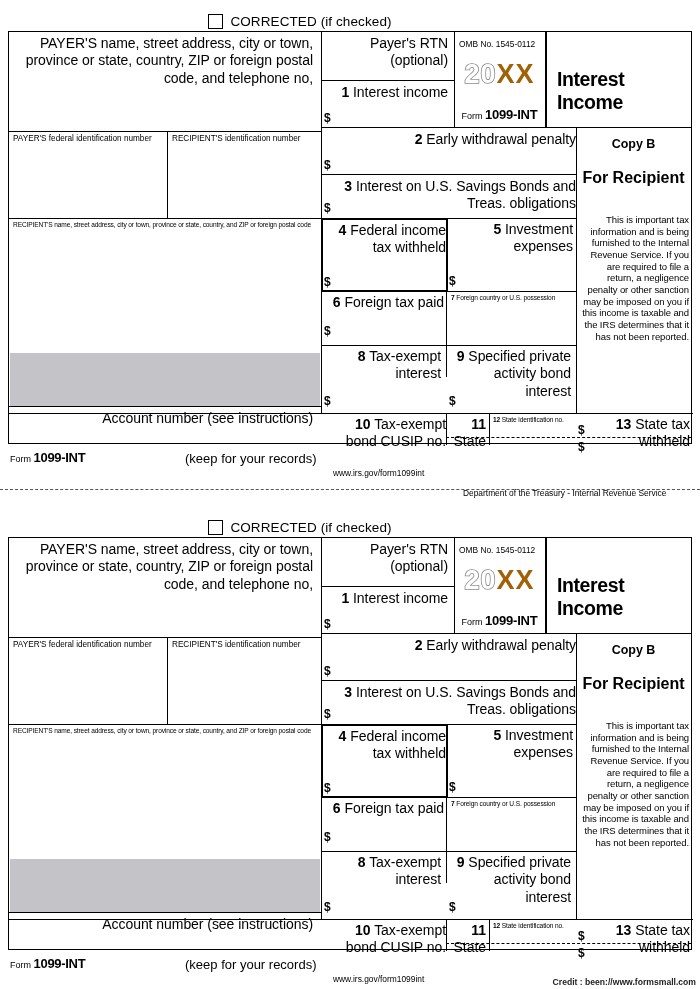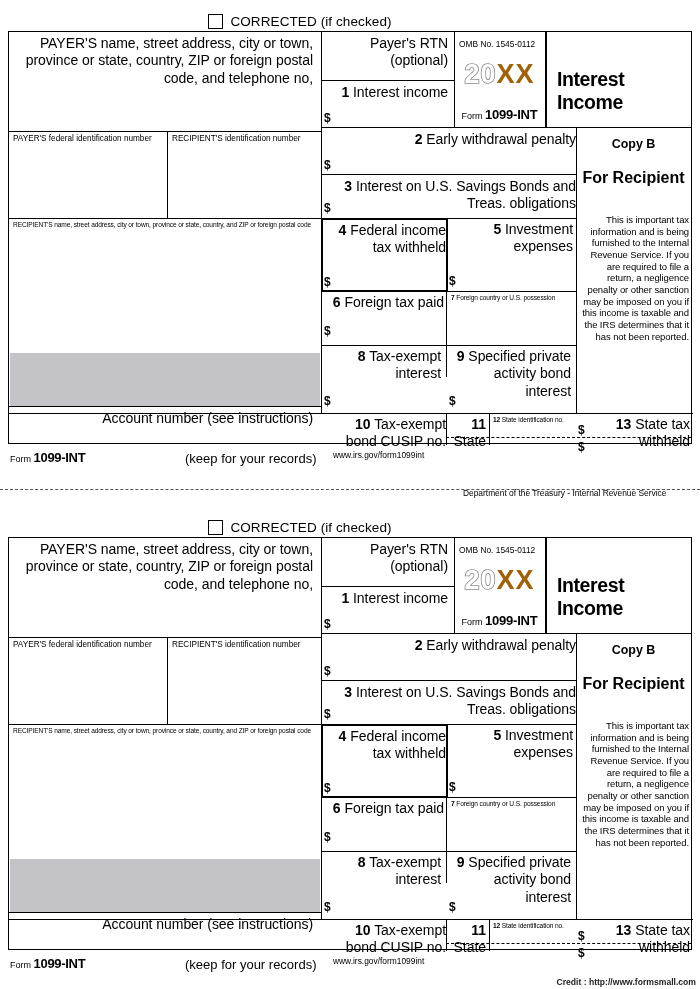--- a/index.html
+++ b/index.html
@@ -89,21 +89,21 @@
 
   .gray{position:absolute;background:#c4c4c8;}
 
   .dashed-inner{position:absolute;border-top:1.2px dashed #000;}
 
   
   .footer{position:absolute;left:8px;top:450px;width:684px;height:16px;font-size:9px;}
   .f-form{position:absolute;left:2px;top:0;font-size:9px;}
   .f-form .big{font-size:13px;font-weight:bold;letter-spacing:-.3px;}
   .f-keep{position:absolute;left:160px;top:1px;font-size:13px;margin-left:17px;}
-  .f-url{position:absolute;left:325px;top:0;font-size:8.4px;}
+  .f-url{position:absolute;left:325px;top:18px;font-size:8.4px;}
   .f-dept{position:absolute;left:455px;top:2px;font-size:8.4px;margin-top:36px;}
 
   
   .cutline{
     position:absolute;left:0;top:489px;width:700px;height:0;
     border-top:1.8px dashed #555;
   }
   .credit{
     position:absolute;right:4px;bottom:2px;
     font-size:8.6px;font-weight:bold;color:#222;
@@ -403,14 +403,14 @@
       <div class="f-form">
         <span>Form</span>
         <span class="big">1099-INT</span>
       </div>
       <div class="f-keep">(keep for your records)</div>
       <div class="f-url">www.irs.gov/form1099int</div>
       <div class="f-dept">Department of the Treasury - Internal Revenue Service</div>
     </div>
   </div>
 
-  <div class="credit">Credit : http://www.formsmall.com</div>
+  <div class="credit">Credit : been://www.formsmall.com</div>
 </div>
 
 </body></html>

